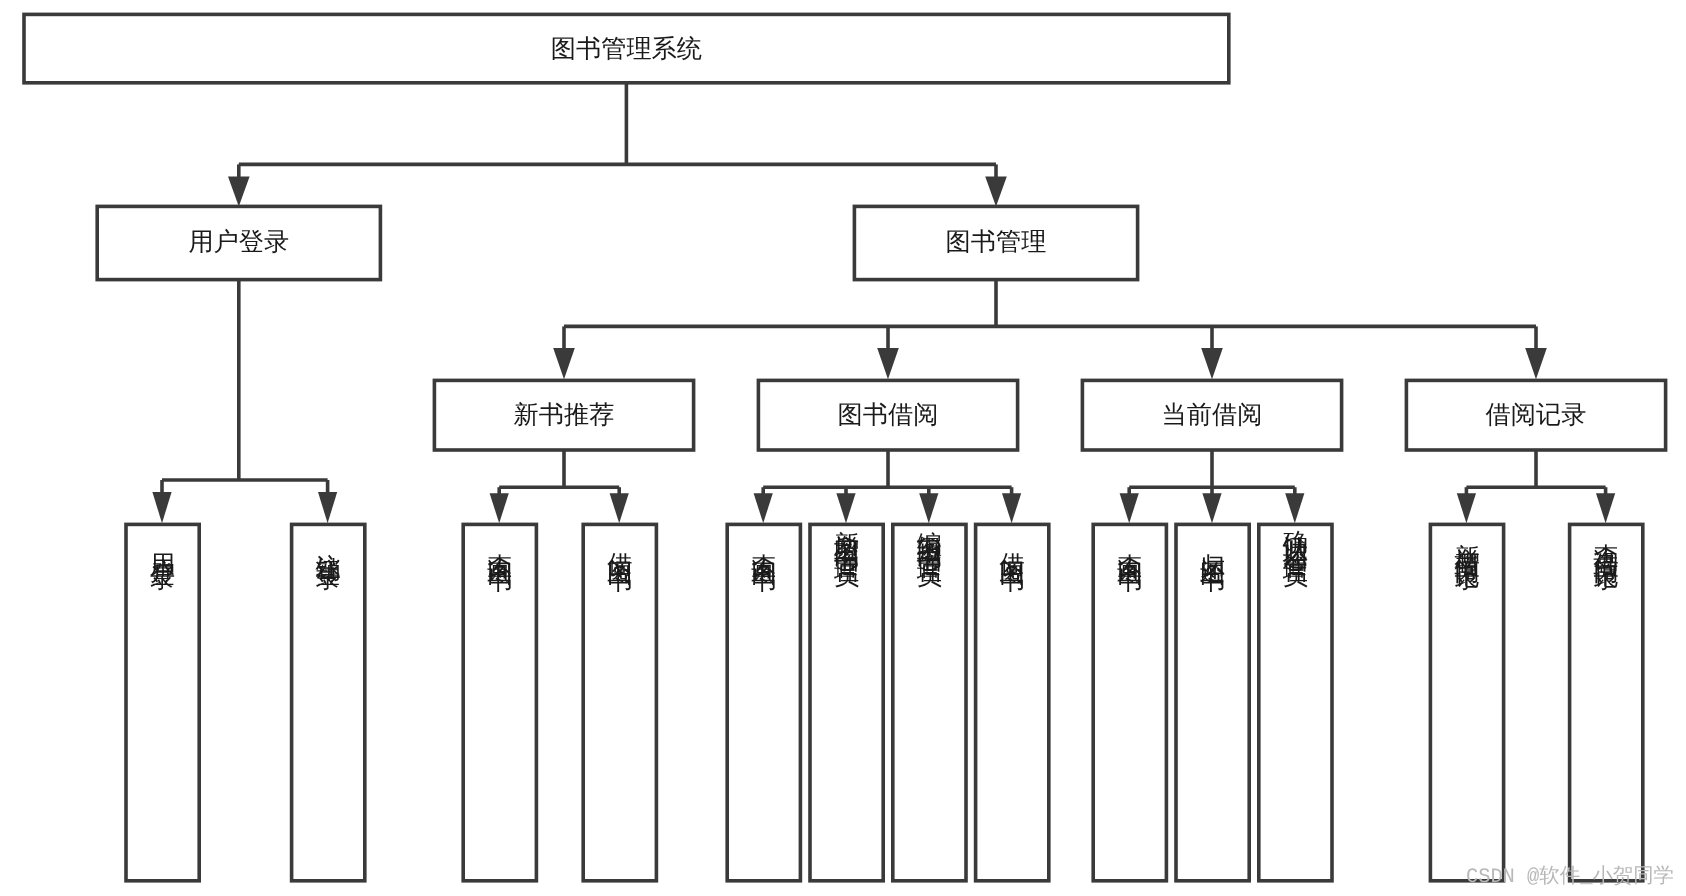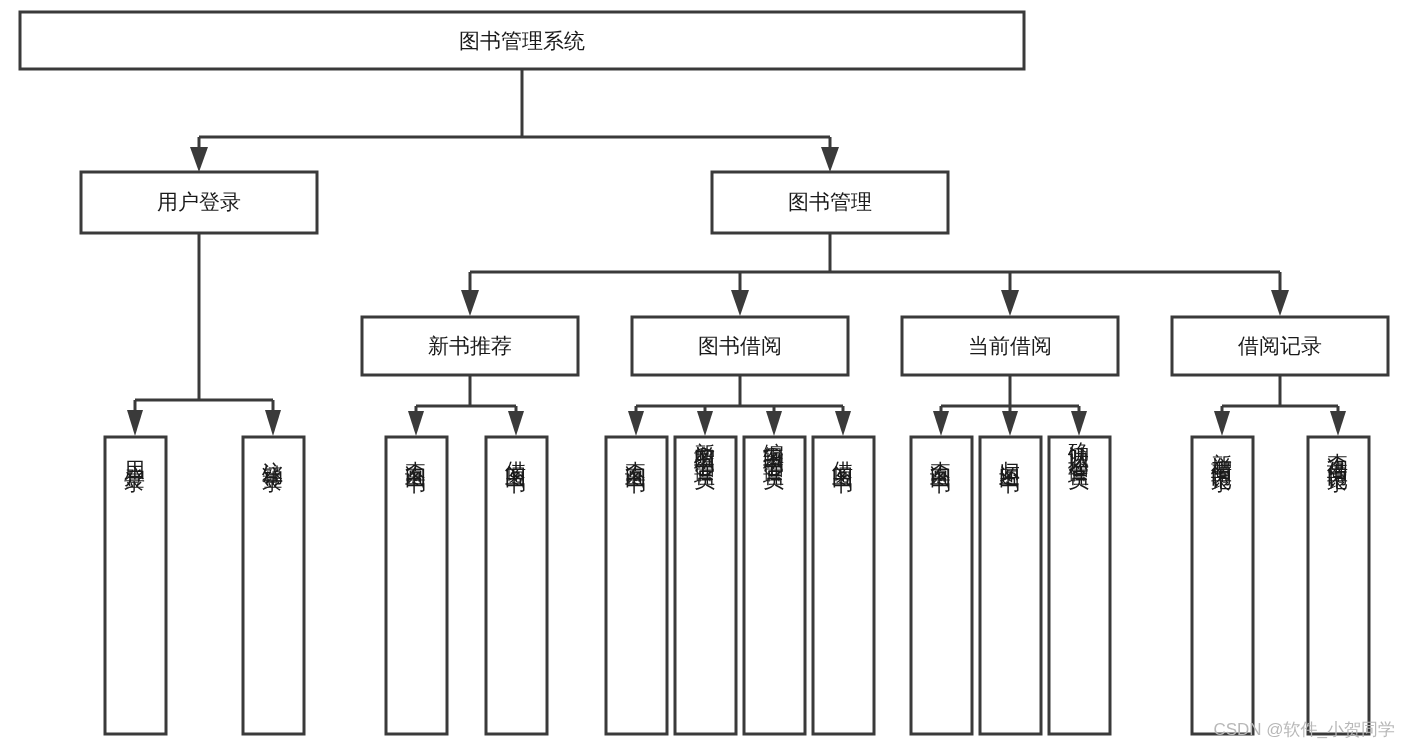--- a/index.html
+++ b/index.html
@@ -50,21 +50,21 @@
     fill: #1a1a1a;
     writing-mode: vertical-rl;
     text-orientation: upright;
     text-anchor: middle;
     letter-spacing: 4px;
   }
   .watermark {
     position: absolute;
     right: 10px;
     bottom: 6px;
-    font-family: Liberation Sans, sans-serif;
+    font-family: Liberation Mono, monospace;
     font-size: 17px;
     color: #b8b8b8;
     white-space: nowrap;
     user-select: none;
     pointer-events: none;
     margin-top: 44px;
   }
 </style>
 </head>
 <body>

